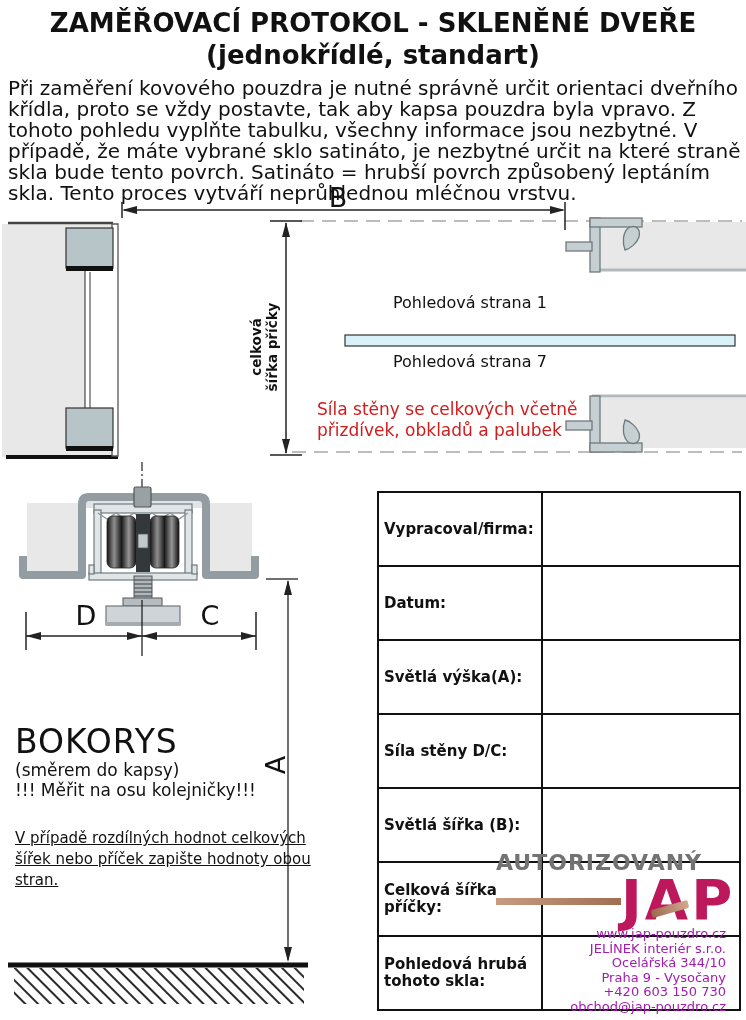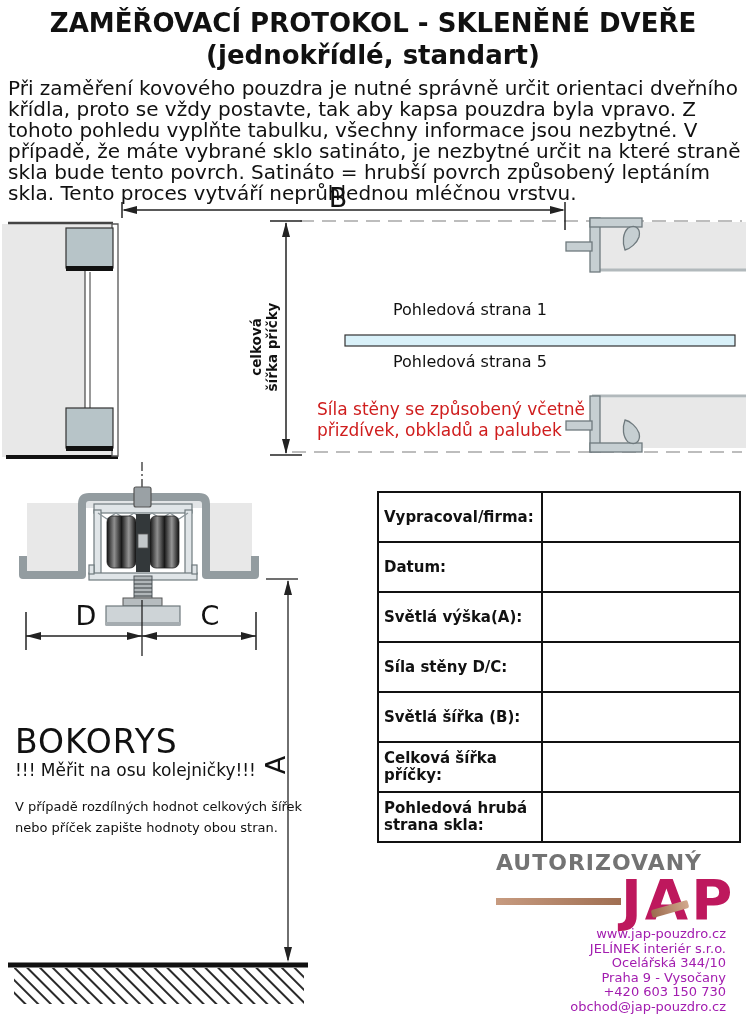--- a/index.html
+++ b/index.html
@@ -16,25 +16,25 @@
   .lbl{z-index:2;}
   .dimletter{font-size:27px;line-height:27px;color:#111;}
   .rot{transform:rotate(-90deg);transform-origin:center center;}
   .vertdim{left:190px;top:325px;width:160px;height:44px;text-align:center;
            font-size:13.5px;font-weight:bold;line-height:16px;}
   .glasslbl{font-size:16px;}
   .rednote{font-size:17px;line-height:21px;color:#cf1d1d;}
   .bokorys-block{left:15px;top:724px;width:306px;text-align:left;}
   .bokorys-h{font-size:33px;line-height:36px;letter-spacing:1px;font-weight:normal;}
   .bokorys-s{font-size:17px;line-height:20px;}
-  .bokorys-note{font-size:13px;line-height:21px;margin-top:16px;}
+  .bokorys-note{font-size:15px;line-height:21px;margin-top:28px;text-decoration:underline;}
   
   #formtable{left:377px;top:491px;z-index:2;}
   #formtable table{border-collapse:collapse;table-layout:fixed;width:354px;}
-  #formtable td{border:2.5px solid #111;height:34px;padding:7px 5px;vertical-align:middle;}
+  #formtable td{border:2.5px solid #111;height:34px;padding:19px 5px;vertical-align:middle;}
   #formtable td.flabel{width:152px;font-weight:bold;font-size:15px;line-height:17px;}
   #formtable td.fvalue{width:186px;background:#fff;}
   
   .copper{color:#737373;}
   .auth1{left:496px;top:850px;font-size:22px;font-weight:bold;letter-spacing:1px;}
   .auth2{left:496px;top:873px;font-size:22px;font-weight:bold;letter-spacing:1px;}
   .copperbar{left:496px;top:898px;width:125px;height:7px;
              background:linear-gradient(90deg,#c79b80,#a06f52);z-index:2;}
   .jap{left:621px;top:872px;font-size:56px;line-height:56px;font-weight:bold;
        letter-spacing:3px;color:#be185d;z-index:2;}
@@ -166,31 +166,32 @@
 
     <path d="M8,965 H308" stroke="#111" stroke-width="5" fill="none"></path>
     <rect x="14" y="968" width="290" height="36" fill="url(#hatch)"></rect>
   </svg>
 
   <div class="abs lbl dimletter" style="left:318px;top:184px;width:40px;text-align:center;">B</div>
   <div class="abs lbl vertdim rot">
     <div>celková</div>
     <div>šířka příčky</div>
   </div>
-  <div class="abs lbl glasslbl" style="left:393px;top:300px;">Pohledová strana 1</div>
-  <div class="abs lbl glasslbl" style="left:393px;top:352px;">Pohledová strana 5</div>
-  <div class="abs lbl rednote" style="left:317px;top:399px;">Síla stěny se způsobený včetně</div>
+  <div class="abs lbl glasslbl" style="left:393px;top:293px;">Pohledová strana 1</div>
+  <div class="abs lbl glasslbl" style="left:393px;top:352px;">Pohledová strana 7</div>
+  <div class="abs lbl rednote" style="left:317px;top:399px;">Síla stěny se celkových včetně</div>
   <div class="abs lbl rednote" style="left:317px;top:420px;">přizdívek, obkladů a palubek</div>
 
   <div class="abs lbl dimletter" style="left:66px;top:602px;width:40px;text-align:center;">D</div>
   <div class="abs lbl dimletter" style="left:190px;top:602px;width:40px;text-align:center;">C</div>
   <div class="abs lbl dimletter rot" style="left:258px;top:751px;width:36px;height:28px;text-align:center;">A</div>
 
   <div class="abs lbl bokorys-block">
     <div class="bokorys-h">BOKORYS</div>
+    <div class="bokorys-s">(směrem do kapsy)</div>
     <div class="bokorys-s">!!! Měřit na osu kolejničky!!!</div>
     <div class="bokorys-note">V případě rozdílných hodnot celkových šířek nebo příček zapište hodnoty obou stran.</div>
   </div>
 
   <div id="formtable" class="abs">
     <table>
       <tbody>
           <tr>
             <td class="flabel">Vypracoval/firma:</td>
             <td class="fvalue"></td>
@@ -209,21 +210,21 @@
           </tr>
       <tr>
             <td class="flabel">Světlá šířka (B):</td>
             <td class="fvalue"></td>
           </tr>
       <tr>
             <td class="flabel">Celková šířka příčky:</td>
             <td class="fvalue"></td>
           </tr>
       <tr>
-            <td class="flabel">Pohledová hrubá strana skla:</td>
+            <td class="flabel">Pohledová hrubá tohoto skla:</td>
             <td class="fvalue"></td>
           </tr>
     </tbody>
       </table>
   </div>
 
   <div class="abs lbl auth1 copper">AUTORIZOVANÝ</div>
   <div class="abs copperbar"></div>
   <div class="abs jap">JAP</div>
   <div class="abs japribbon"></div>

